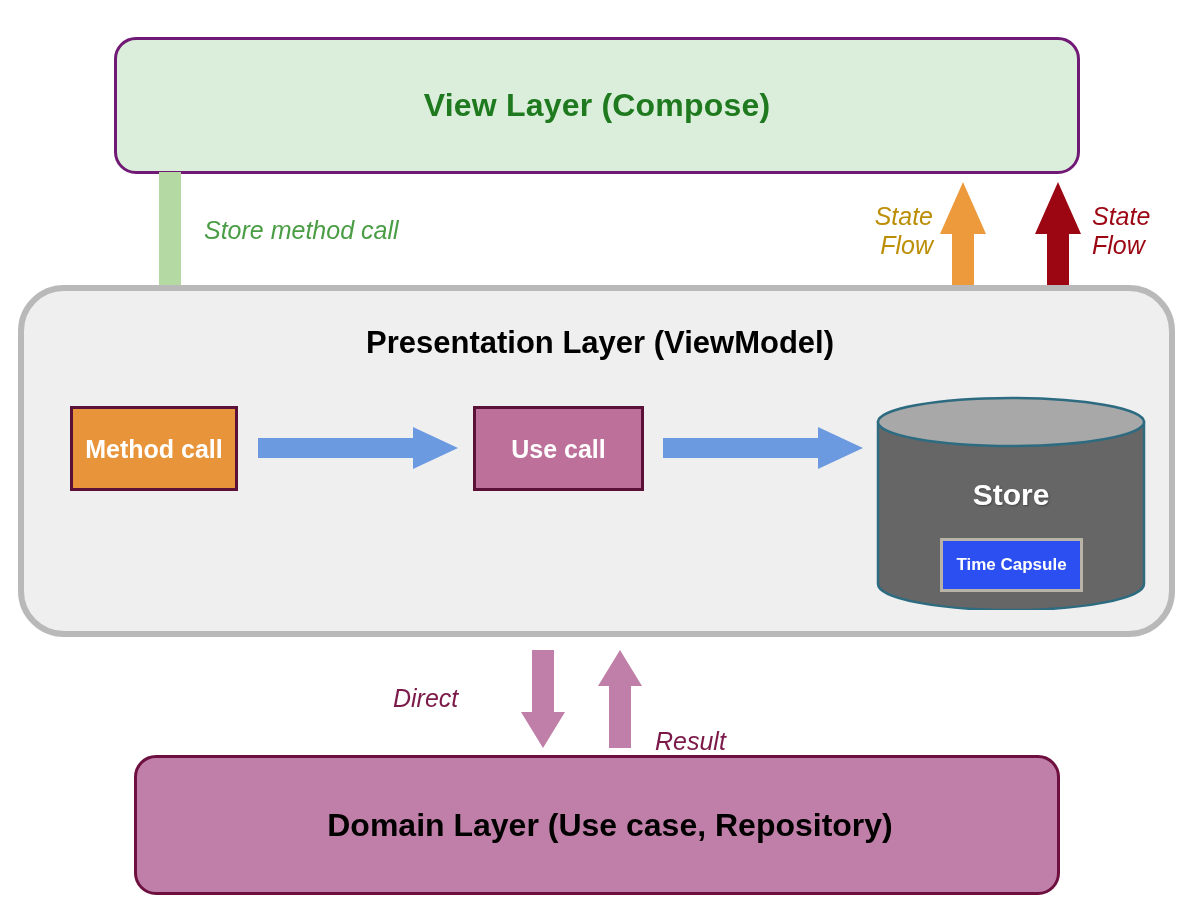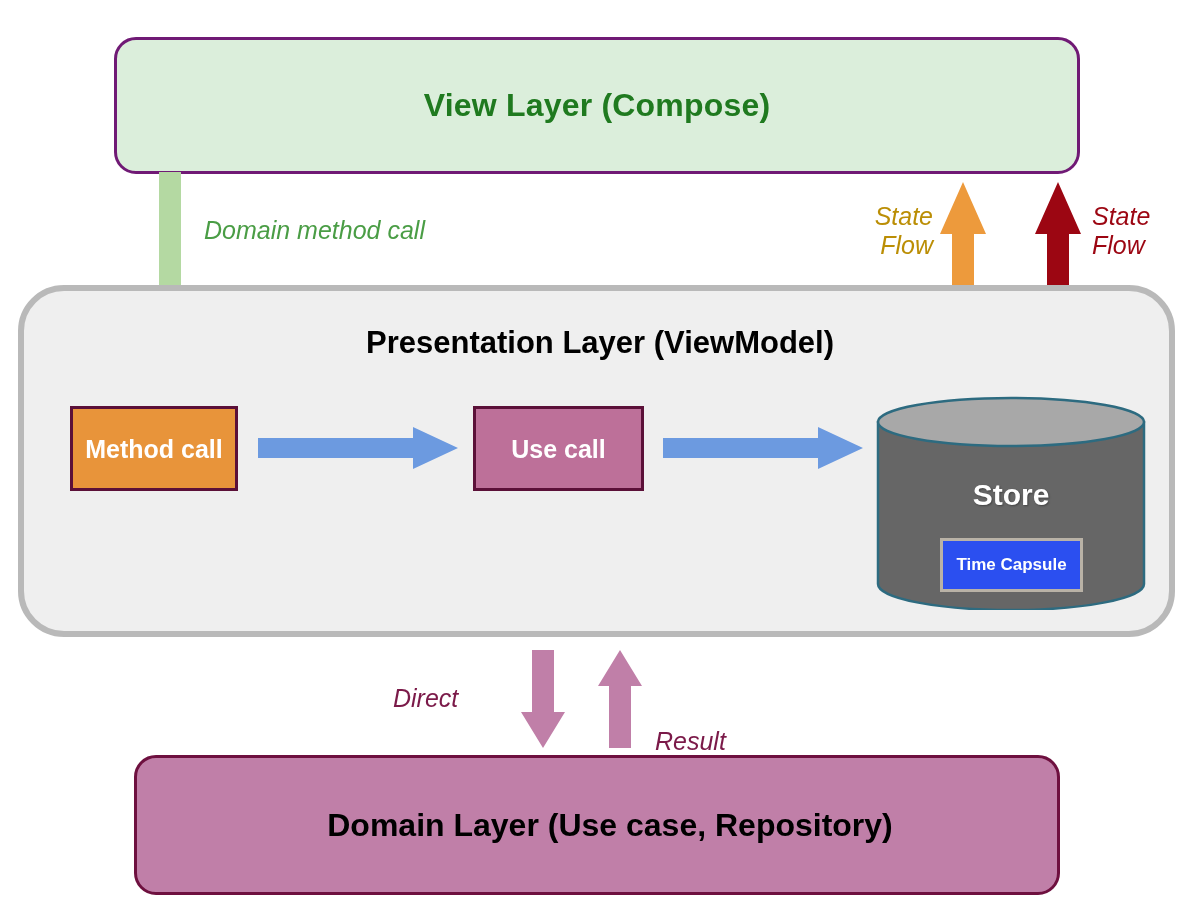--- a/index.html
+++ b/index.html
@@ -183,21 +183,21 @@
 
 <div id="diagram">
 
   <div class="abs" id="view-layer">
     <span id="view-layer-label">View Layer (Compose)</span>
   </div>
 
   <svg class="abs" id="arrow-direct-method-call" viewBox="0 0 46 220" preserveAspectRatio="none">
     <polygon points="12,0 34,0 34,162 46,162 23,220 0,162 12,162" fill="#b4d9a2"></polygon>
   </svg>
-  <div class="abs flow-label" id="label-direct-method-call">Domain method call</div>
+  <div class="abs flow-label" id="label-direct-method-call">Store method call</div>
 
   <svg class="abs" id="arrow-event-flow" viewBox="0 0 46 208" preserveAspectRatio="none">
     <polygon points="23,0 46,52 34,52 34,208 12,208 12,52 0,52" fill="#ed9a3c"></polygon>
   </svg>
   <div class="abs flow-label" id="label-event-flow">State
 Flow</div>
 
   <svg class="abs" id="arrow-state-flow" viewBox="0 0 46 208" preserveAspectRatio="none">
     <polygon points="23,0 46,52 34,52 34,208 12,208 12,52 0,52" fill="#9c0612"></polygon>
   </svg>

